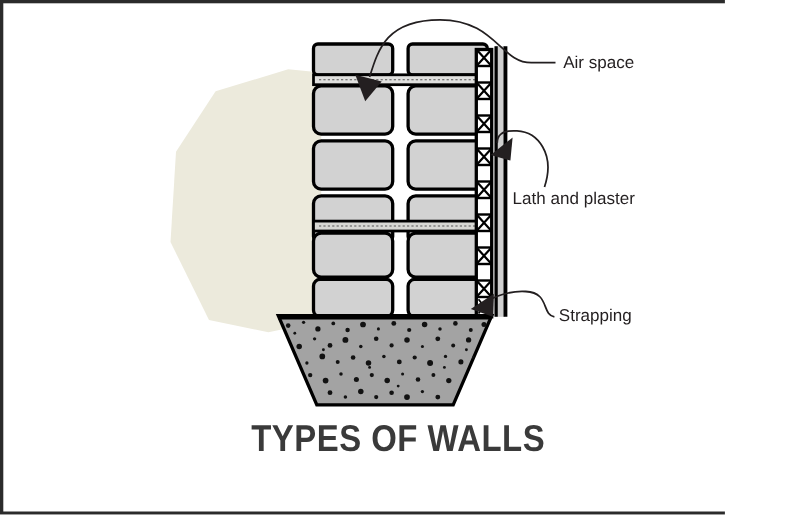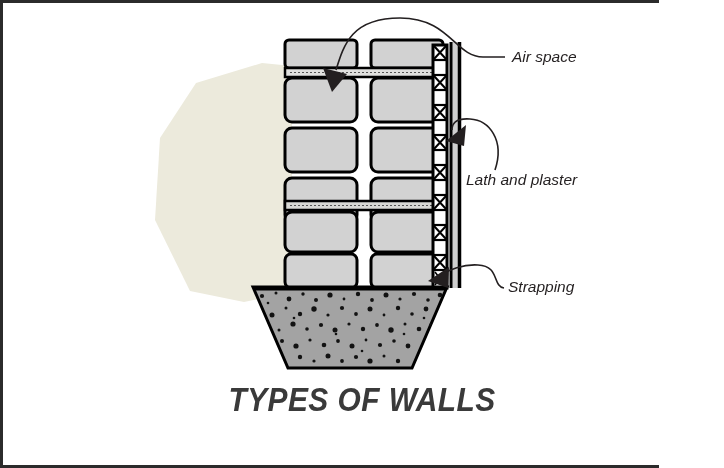--- a/index.html
+++ b/index.html
@@ -8,21 +8,20 @@
     background: #ffffff;
   }
   #page {
     position: relative;
     width: 659px;
     height: 468px;
     background: #ffffff;
     box-sizing: border-box;
     overflow: hidden;
     font-family: "Liberation Sans", sans-serif;
-    font-style: italic;
   }
   #frame-border {
     position: absolute;
     left: 0;
     top: 0;
     width: 724px;
     height: 468px;
     box-sizing: border-box;
     border: 3px solid #2b2b2b;
     pointer-events: none;

